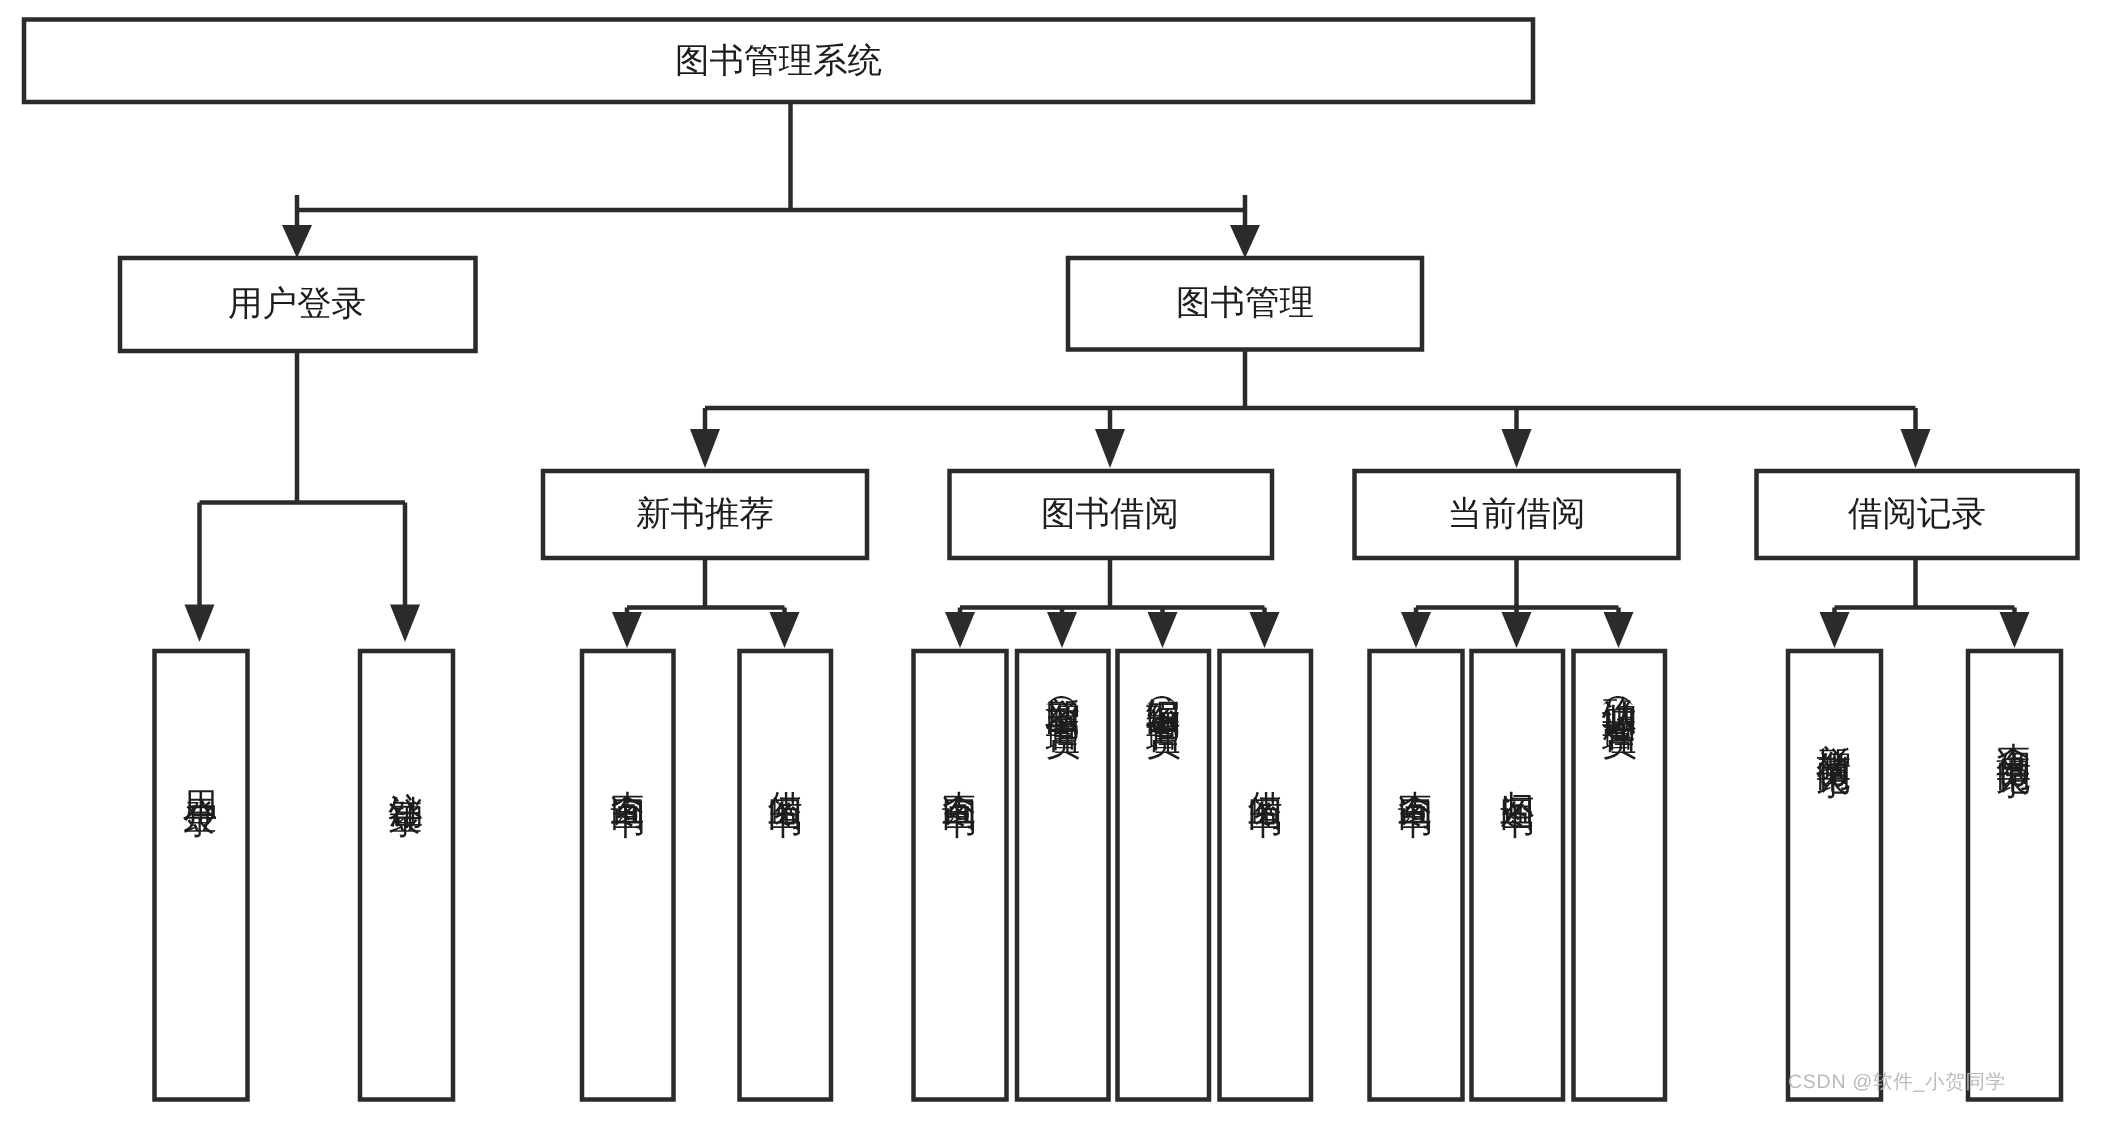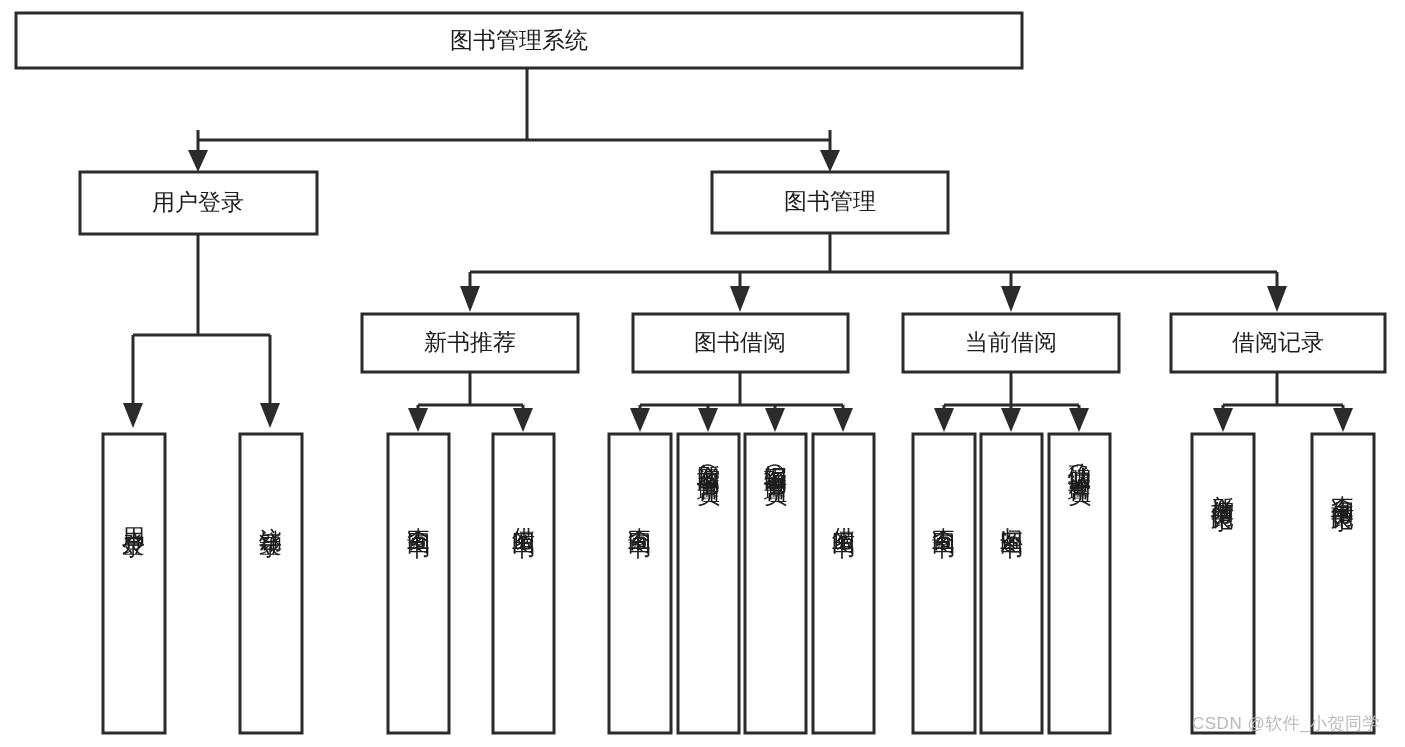--- a/index.html
+++ b/index.html
@@ -63,21 +63,21 @@
     color: #1d1d1d;
     letter-spacing: 3px;
     white-space: nowrap;
     pointer-events: none;
   }
   .watermark {
     position: absolute;
     left: 1192px;
     top: 712px;
     font-family: "Liberation Sans", "DejaVu Sans", sans-serif;
-    font-size: 17px;
+    font-size: 13px;
     color: #b9b9b9;
     white-space: nowrap;
     letter-spacing: 0.5px;
   }
 </style>
 </head>
 <body>
 
 <div id="diagram-root">
 

